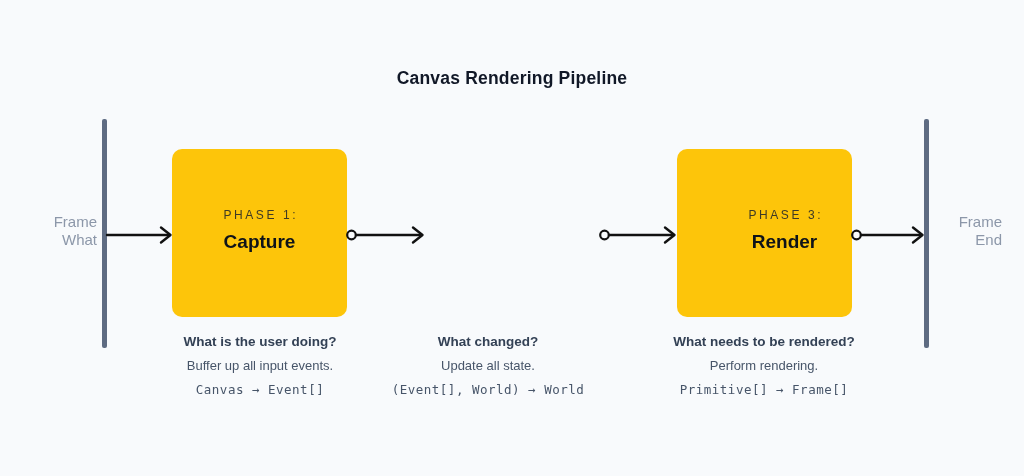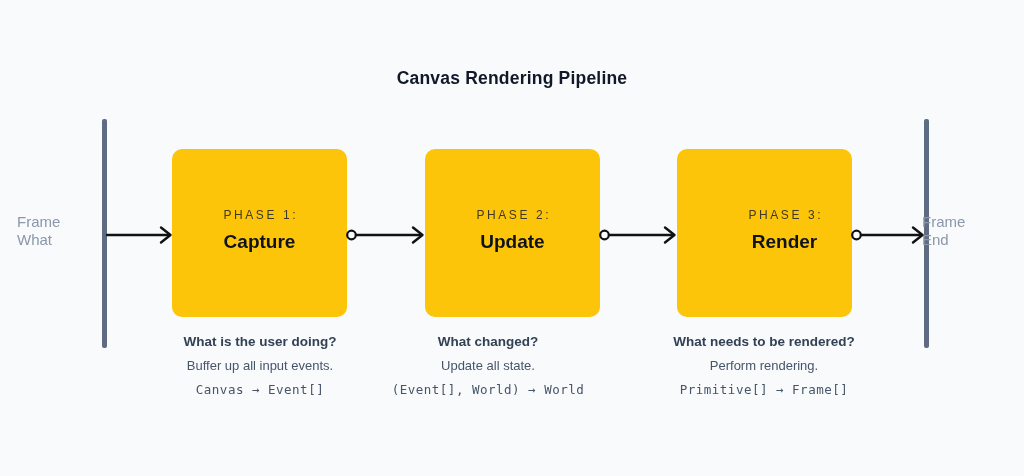--- a/index.html
+++ b/index.html
@@ -33,21 +33,21 @@
     height: 229px;
     background: #5E6B82;
     border-radius: 2px;
   }
   .frame-bar.left  { left: 102px; }
   .frame-bar.right { left: 924px; }
   .frame-label {
     position: absolute;
     top: 213px;
     width: 80px;
-    text-align: left;
+    text-align: right;
     font-size: 15px;
     line-height: 18px;
     color: #8C97A9;
   }
   .frame-label.start { left: 17px; }
   .frame-label.end   { left: 922px; }
   .phase-box {
     position: absolute;
     top: 149px;
     width: 175px;
@@ -125,24 +125,20 @@
   </div>
   <div class="frame-label end">
     <div>Frame</div>
     <div>End</div>
   </div>
 
   <div class="phase-box p1">
     <div class="phase-label">PHASE 1:</div>
     <div class="phase-name">Capture</div>
   </div>
-  <div class="phase-box p2">
-    <div class="phase-label">PHASE 2:</div>
-    <div class="phase-name">Update</div>
-  </div>
   <div class="phase-box p3">
     <div class="phase-label">PHASE 3:</div>
     <div class="phase-name">Render</div>
   </div>
 
   <svg class="arrows-svg" width="1024" height="476" viewBox="0 0 1024 476">
     <g stroke="#111111" stroke-width="2.4" fill="none" stroke-linecap="round" stroke-linejoin="round">
 
       <g>
         <line x1="107" y1="235" x2="169" y2="235"></line>

